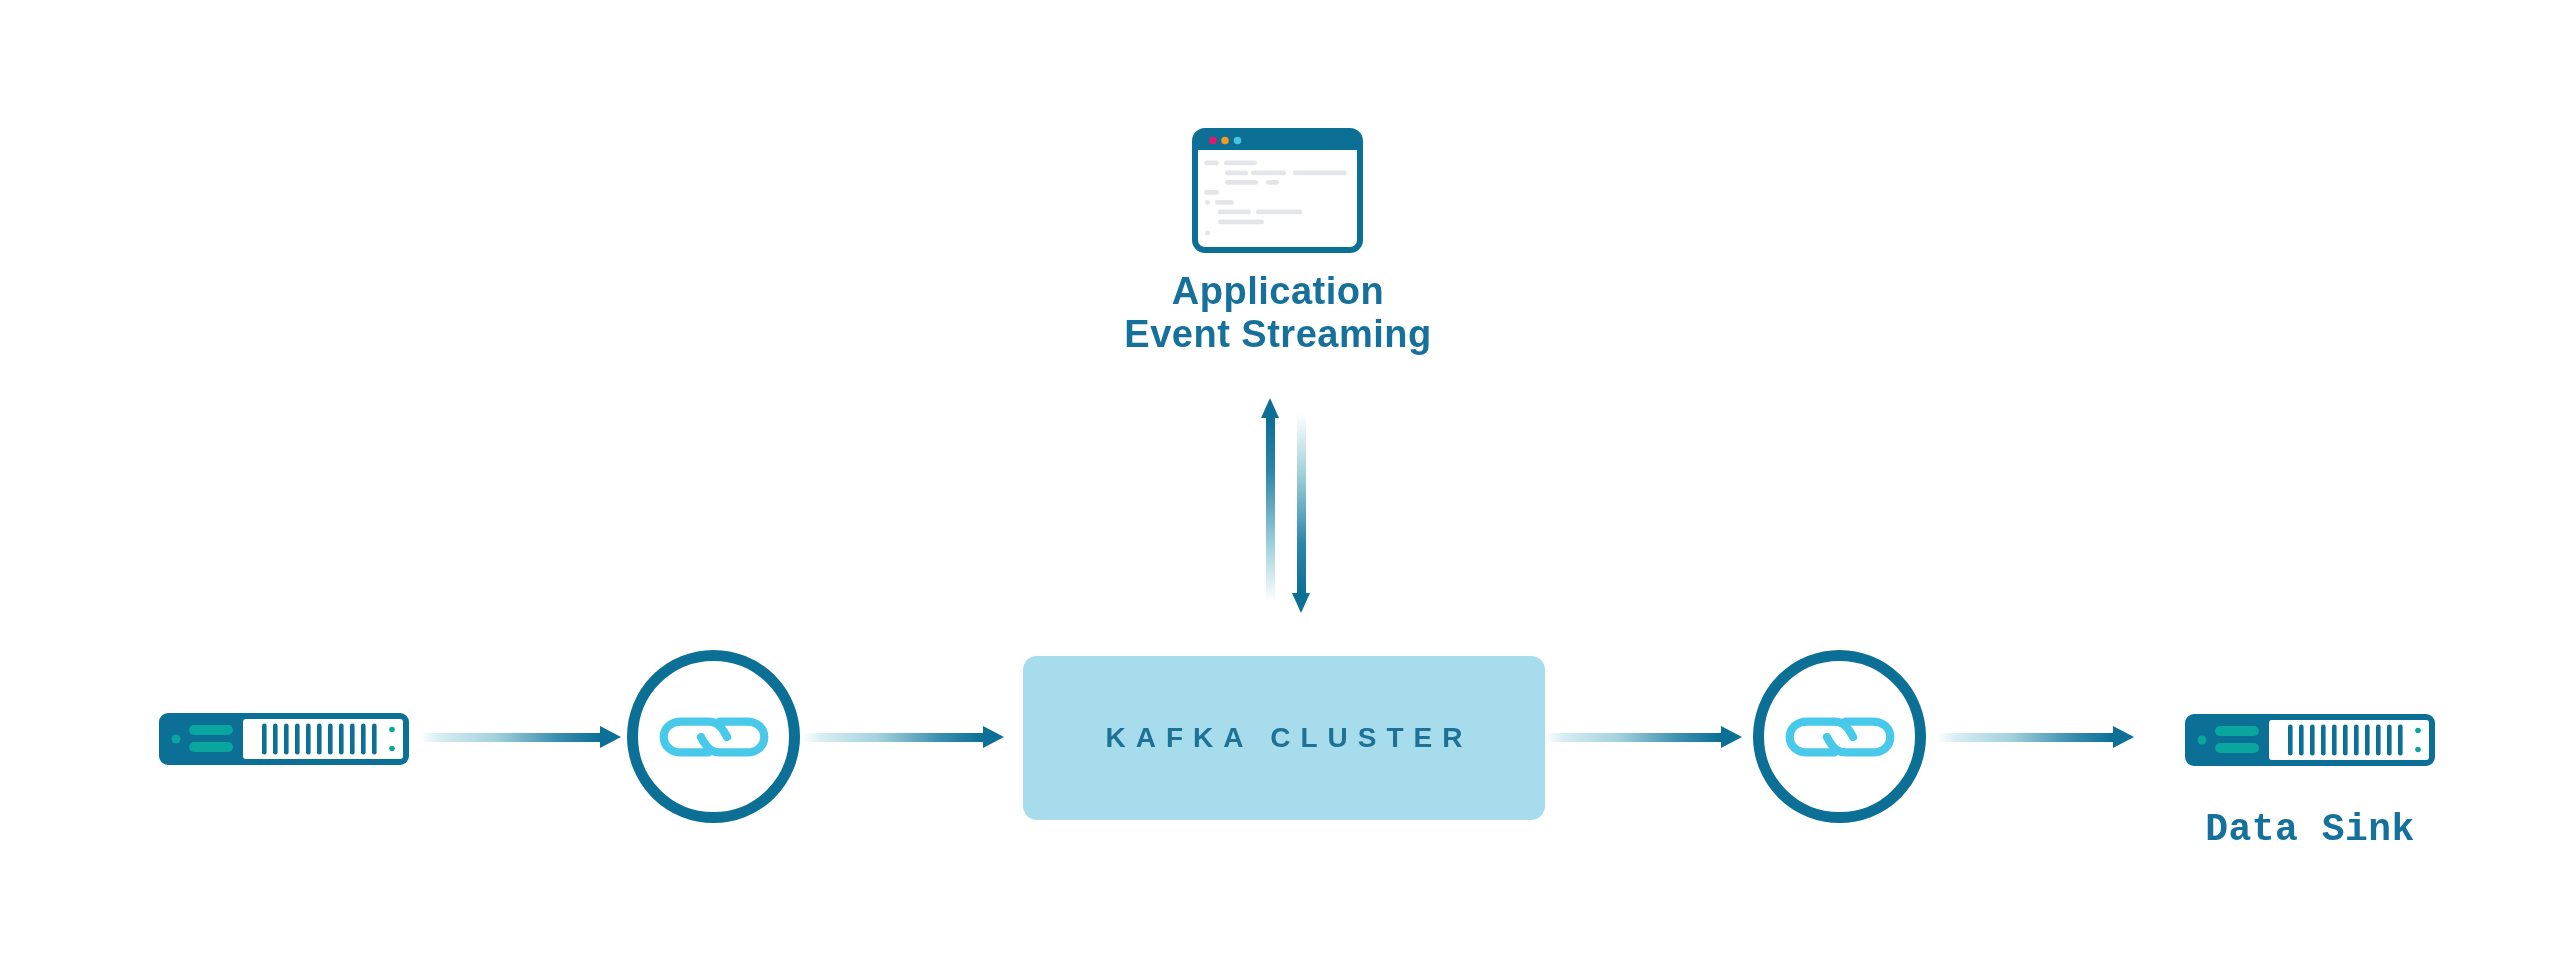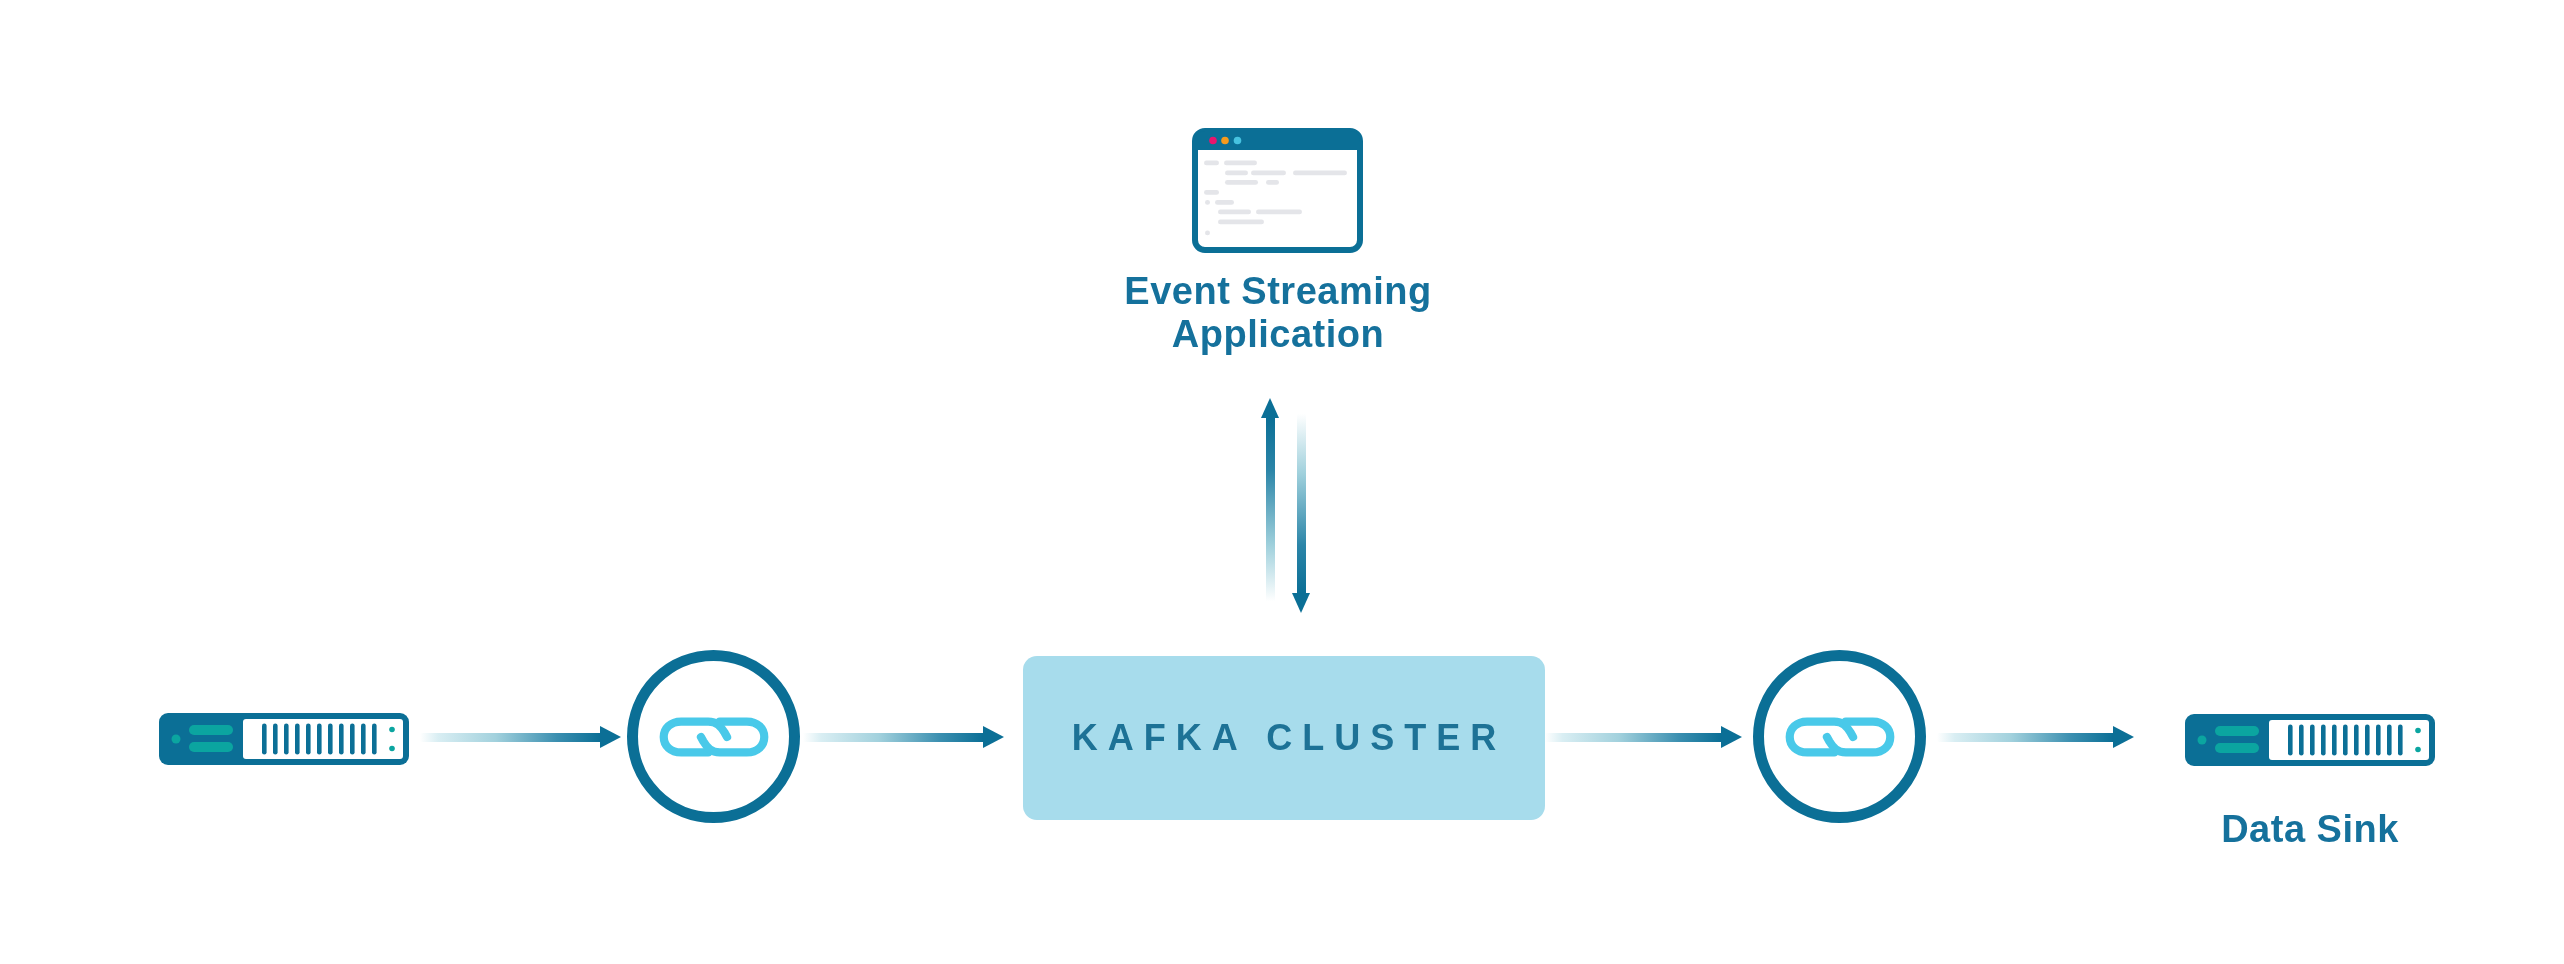--- a/index.html
+++ b/index.html
@@ -28,21 +28,21 @@
   
   .kafka-box {
     position:absolute;
     left:1023px; top:656px;
     width:522px; height:164px;
     background:#a7dcec;
     border-radius:14px;
     display:flex; align-items:center; justify-content:center;
   }
   .kafka-box .kafka-text {
-    font-size:36px;
+    font-size:28px;
     font-weight:bold;
     color:#1d7296;
     letter-spacing:10px;
     padding-left:10px;
     white-space:nowrap;
   }
 
   
   .connector {
     position:absolute;
@@ -117,22 +117,22 @@
       <rect x="13" y="72" width="5" height="4.8" rx="2.4"></rect>
         <rect x="23" y="72" width="19" height="4.8" rx="2.4"></rect>
       <rect x="26" y="81.5" width="33" height="4.8" rx="2.4"></rect>
         <rect x="64" y="81.5" width="46" height="4.8" rx="2.4"></rect>
       <rect x="26" y="91.5" width="46" height="4.8" rx="2.4"></rect>
       <rect x="13" y="102.5" width="5" height="4.8" rx="2.4"></rect>
     </g>
   </svg>
 
   <div class="node-label app-label" style="left:1066px; top:270px;">
+    <div>Application</div>
     <div>Event Streaming</div>
-    <div>Application</div>
   </div>
 
   <div class="arrow-v" style="left:1261px; top:398px;">
     <div class="head-up"></div>
     <div class="vshaft up-shaft"></div>
   </div>
   <div class="arrow-v" style="left:1292px; top:410px;">
     <div class="vshaft down-shaft"></div>
     <div class="head-down"></div>
   </div>
@@ -217,15 +217,15 @@
         <rect x="161" y="13.5" width="4.6" height="31" rx="2.3"></rect>
       <rect x="172" y="13.5" width="4.6" height="31" rx="2.3"></rect>
         <rect x="183" y="13.5" width="4.6" height="31" rx="2.3"></rect>
       <rect x="194" y="13.5" width="4.6" height="31" rx="2.3"></rect>
         <rect x="205" y="13.5" width="4.6" height="31" rx="2.3"></rect>
       <rect x="216" y="13.5" width="4.6" height="31" rx="2.3"></rect>
     </g>
     <circle cx="236" cy="19.5" r="2.8" fill="#0ba5a0"></circle>
     <circle cx="236" cy="38.5" r="2.8" fill="#0ba5a0"></circle>
   </svg>
-  <div class="node-label" style="left:2182px; top:808px; width:256px;">Data Sink</div>
+  <div class="node-label" style="left:2182px; top:808px; width:256px;font-family:Liberation Mono, monospace;">Data Sink</div>
 
 </div>
 
 </body></html>

